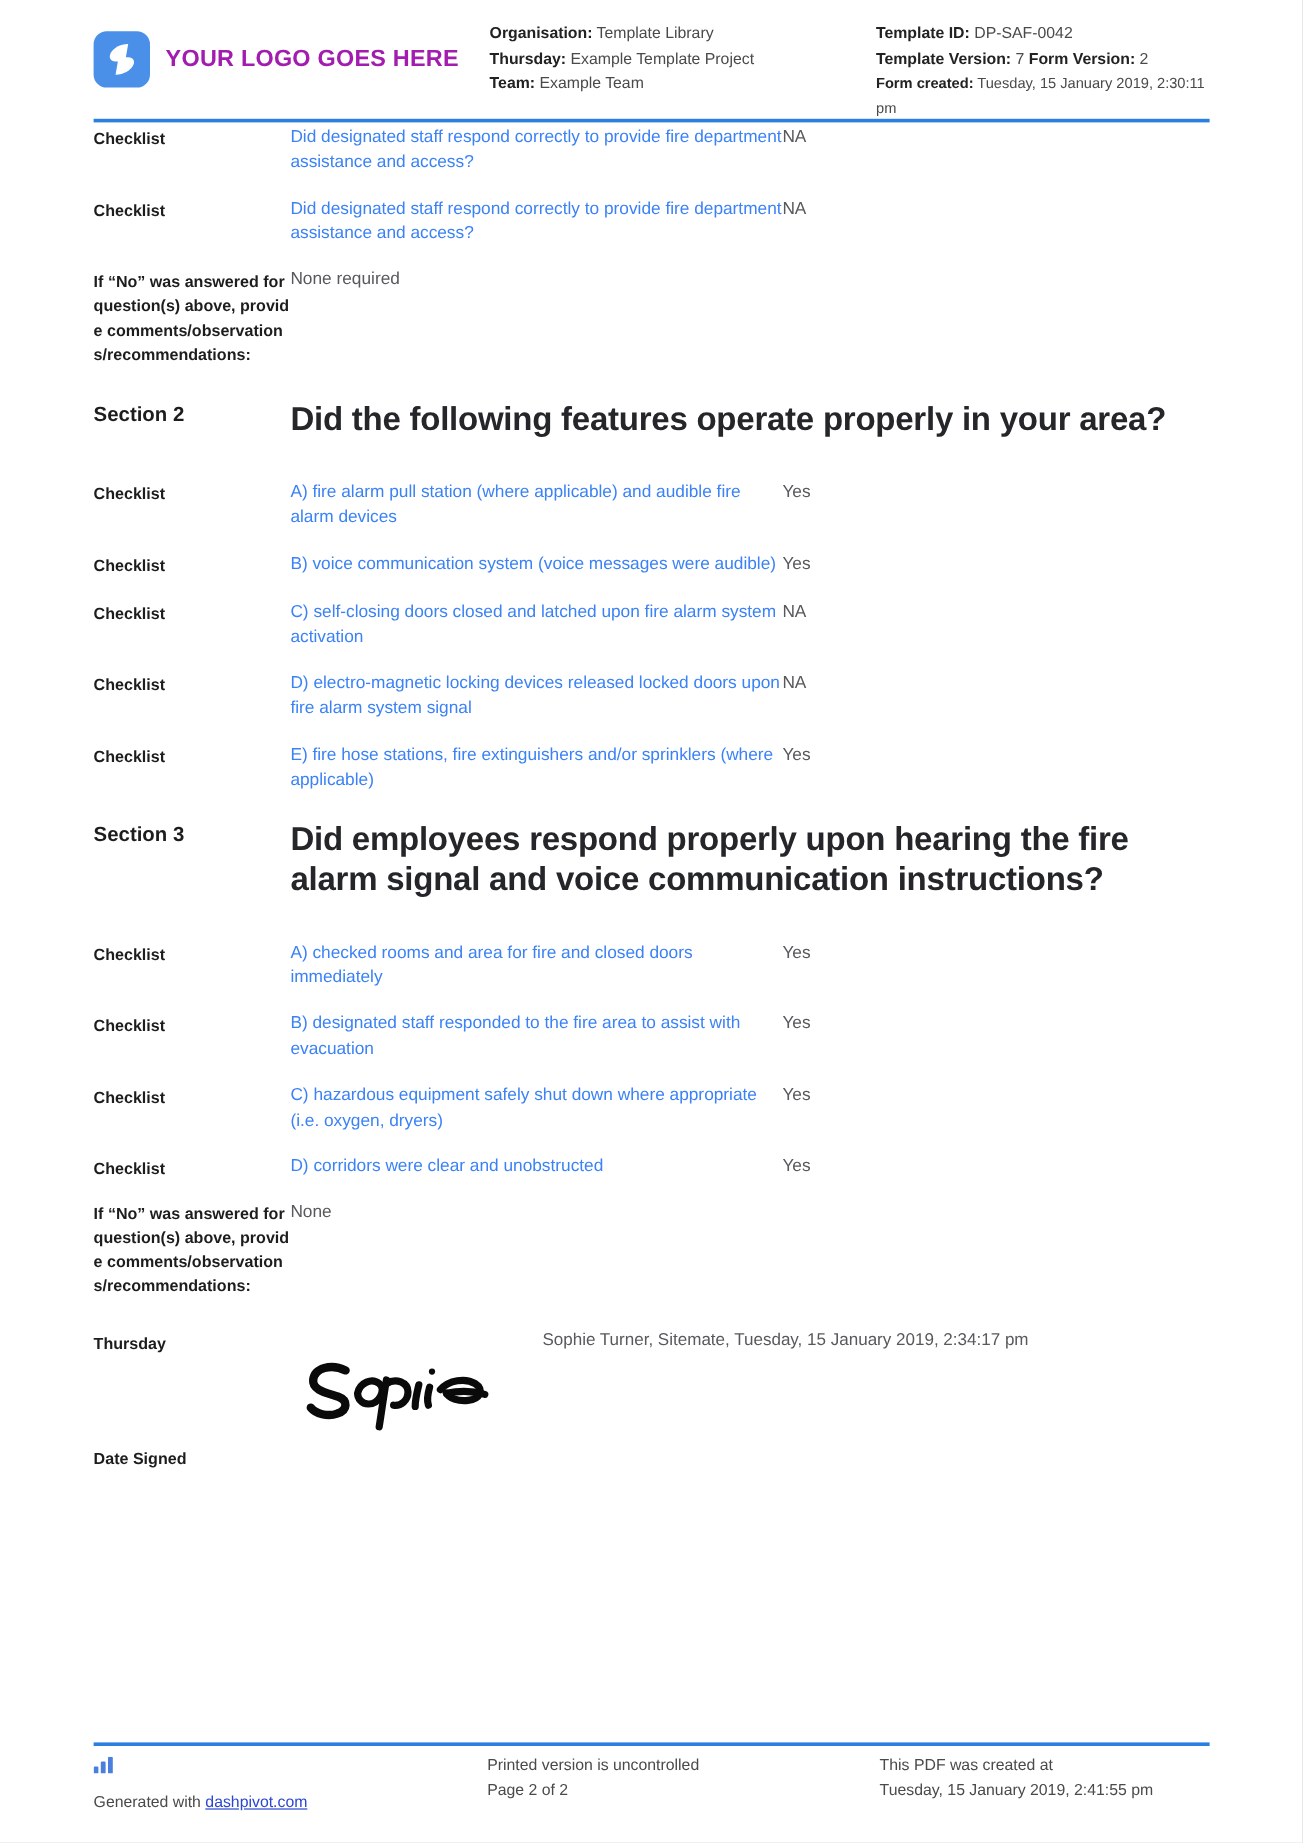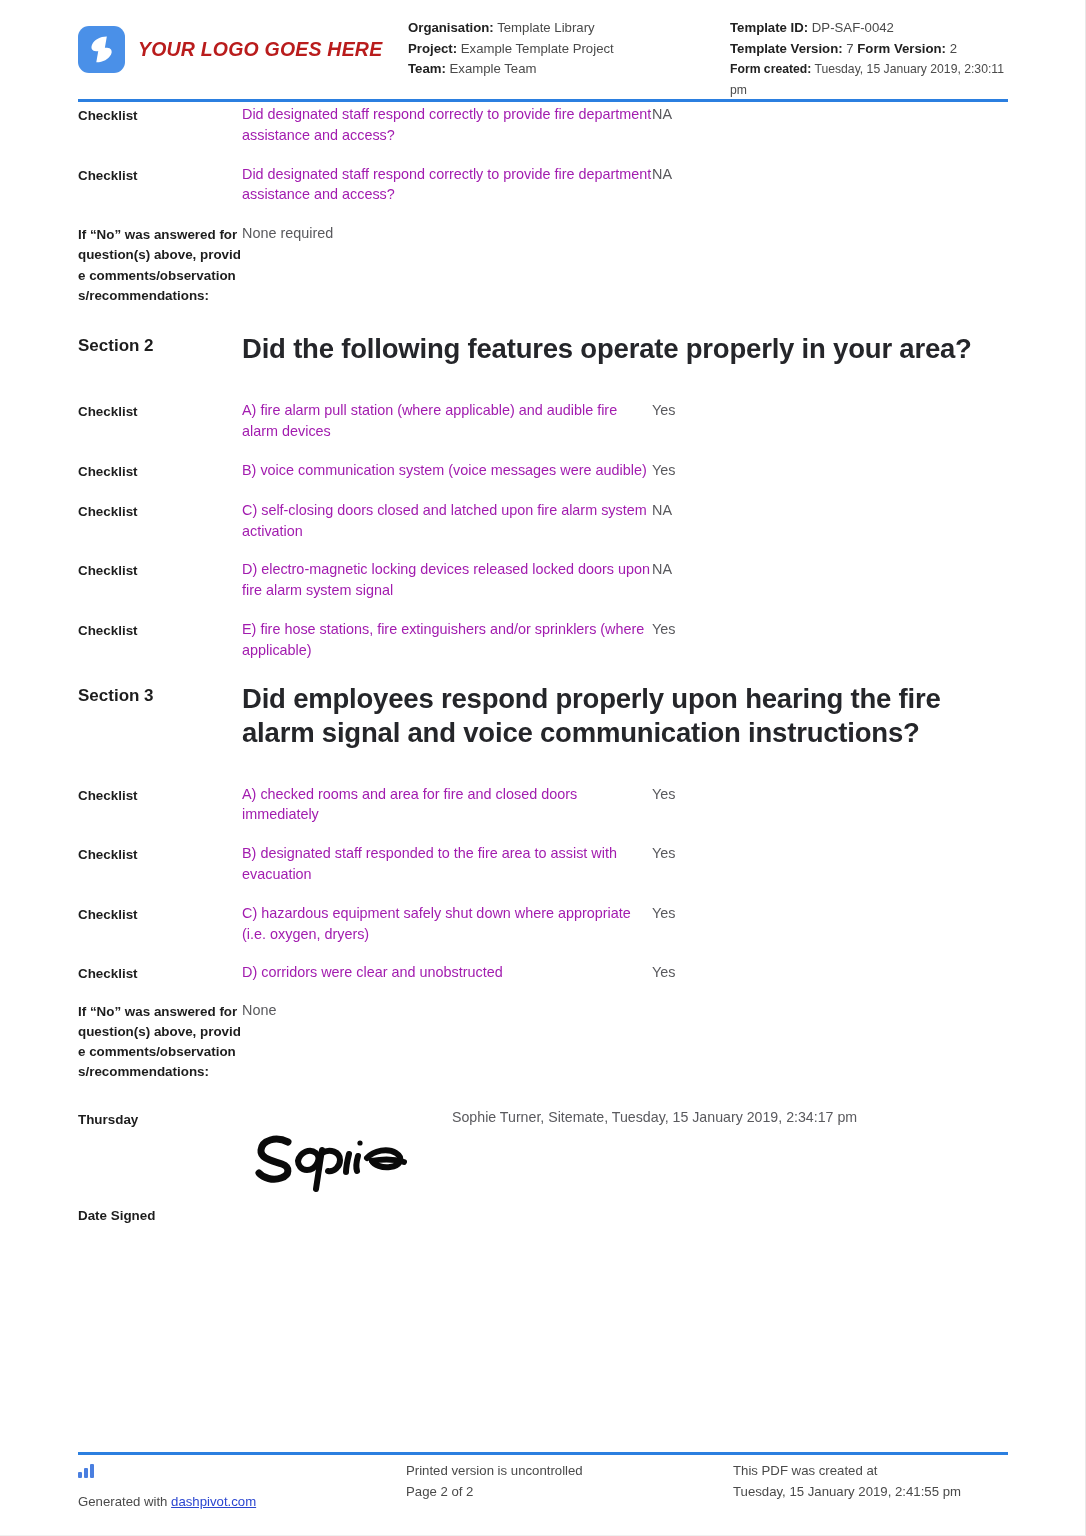--- a/index.html
+++ b/index.html
@@ -43,25 +43,24 @@
     width: 47px;
     height: 47px;
     border-radius: 11px;
     background: #4a90e8;
     position: relative;
     flex: 0 0 auto;
   }
   .logo-mark svg { display: block; }
   .brand-text {
     font-family: "Liberation Sans", sans-serif;
-    font-style: italic;
     font-weight: bold;
     font-size: 19.5px;
     letter-spacing: 0.2px;
-    color: #b91c1c;
+    color: #a21caf;
     white-space: nowrap;
   }
 
   .meta-col {
     font-size: 13.2px;
     line-height: 20.5px;
     color: #4a4a4a;
   }
   .meta-col.col-a { width: 322px; }
   .meta-col.col-b { width: 278px; }
@@ -112,21 +111,21 @@
     color: #1d1d1d;
     line-height: 20.2px;
     padding-top: 2px;
     word-break: break-all;
     overflow-wrap: anywhere;
   }
   .row .question {
     width: 410px;
     flex: 0 0 410px;
     font-size: 14.4px;
-    color: #a21caf;
+    color: #3b82f6;
     line-height: 20.8px;
   }
   .row .answer {
     flex: 1 1 auto;
     font-size: 14.4px;
     color: #59595d;
     line-height: 20.8px;
   }
   .row .freetext {
     flex: 1 1 auto;
@@ -217,21 +216,21 @@
       </div>
       <div class="brand-text">YOUR LOGO GOES HERE</div>
     </div>
 
     <div class="meta-col col-a">
       <div class="meta-row">
         <span class="k">Organisation:</span>
         <span class="v">Template Library</span>
       </div>
       <div class="meta-row">
-        <span class="k">Project:</span>
+        <span class="k">Thursday:</span>
         <span class="v">Example Template Project</span>
       </div>
       <div class="meta-row">
         <span class="k">Team:</span>
         <span class="v">Example Team</span>
       </div>
     </div>
 
     <div class="meta-col col-b">
       <div class="meta-row">

